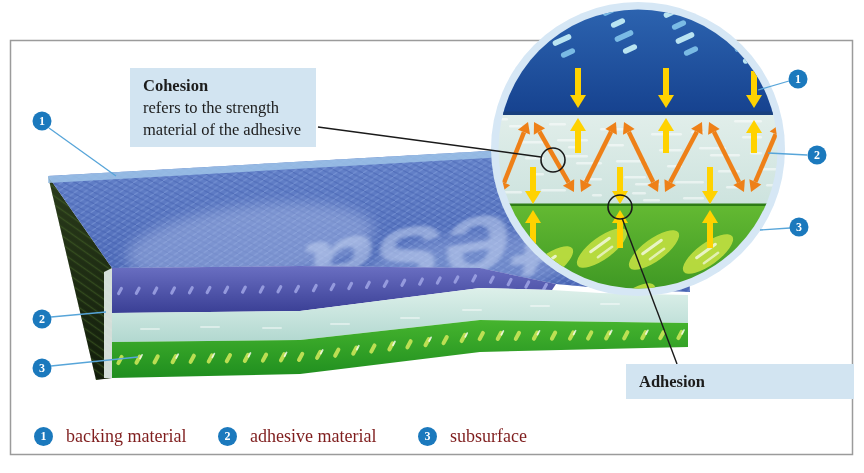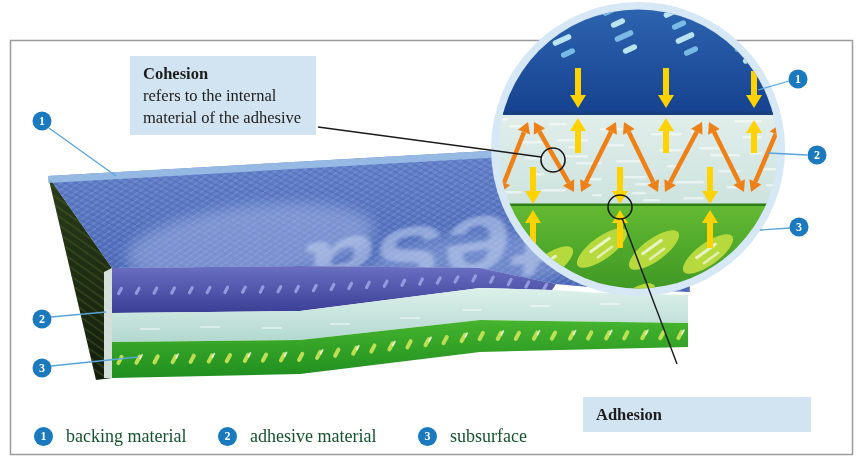--- a/index.html
+++ b/index.html
@@ -7,21 +7,21 @@
         font-family:"Liberation Serif",serif;}
   #art{position:absolute;left:0;top:0;}
   .note{position:absolute;background:#d2e4f1;color:#1c1c1c;box-sizing:border-box;
         padding:7px 13px 6px 13px;font-size:16.5px;line-height:22px;}
   .note .t{font-weight:bold;}
   .marker{position:absolute;width:19px;height:19px;border-radius:50%;background:#1b79bd;
           color:#fff;font:bold 12px/19px "Liberation Serif",serif;text-align:center;
           transform:translate(-50%,-50%);}
   .legend-item{position:absolute;display:flex;align-items:center;gap:13px;}
   .legend-item .lm{position:static;transform:none;flex:0 0 19px;}
-  .legend-item .lbl{font-size:18px;color:#14532d;white-space:nowrap;}
+  .legend-item .lbl{font-size:18px;color:#7f1d1d;white-space:nowrap;}
 </style>
 </head>
 <body>
 
 <div id="page">
 
 <svg id="art" width="864" height="473" viewBox="0 0 864 473">
   <defs>
     <linearGradient id="topGrad" x1="0" y1="0" x2="0" y2="1">
       <stop offset="0" stop-color="#6886cc"></stop>
@@ -339,27 +339,27 @@
         <line x1="51" y1="317" x2="106" y2="312" stroke="#57a5d9" stroke-width="1.3"></line>
         <line x1="51" y1="366" x2="138" y2="357" stroke="#57a5d9" stroke-width="1.3"></line>
         <line x1="758" y1="90" x2="789" y2="81" stroke="#57a5d9" stroke-width="1.3"></line>
         <line x1="768" y1="153" x2="807" y2="155" stroke="#57a5d9" stroke-width="1.3"></line>
         <line x1="760" y1="230" x2="790" y2="228" stroke="#57a5d9" stroke-width="1.3"></line>
         <line x1="318" y1="127" x2="541" y2="157" stroke="#1a1a1a" stroke-width="1.4"></line>
         <line x1="622" y1="218" x2="677" y2="364" stroke="#1a1a1a" stroke-width="1.4"></line>
       </g>
 </svg>
 
-<div class="note" id="cohesionNote" style="left:130px;top:56px;width:186px;">
+<div class="note" id="cohesionNote" style="left:130px;top:68px;width:186px;">
   <div class="t">Cohesion</div>
-  <div>refers to the internal</div>
+  <div>refers to the strength</div>
   <div>material of the adhesive</div>
 </div>
 
-<div class="note" id="adhesionNote" style="left:583px;top:364px;width:228px;margin-top:33px;">
+<div class="note" id="adhesionNote" style="left:626px;top:364px;width:228px;">
   <div class="t">Adhesion</div>
 </div>
 
 <div class="marker" style="left:42px;top:121px;">1</div>
 <div class="marker" style="left:42px;top:319px;">2</div>
 <div class="marker" style="left:42px;top:368px;">3</div>
 
 <div class="marker" style="left:798px;top:79px;">1</div>
 <div class="marker" style="left:817px;top:155px;">2</div>
 <div class="marker" style="left:799px;top:227px;">3</div>

